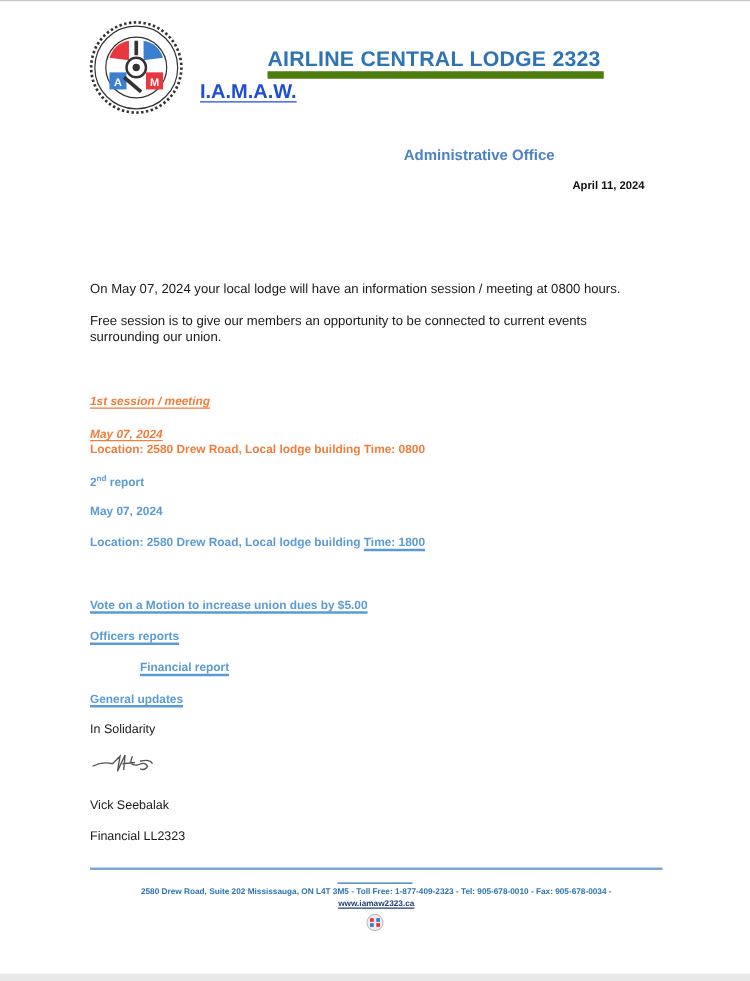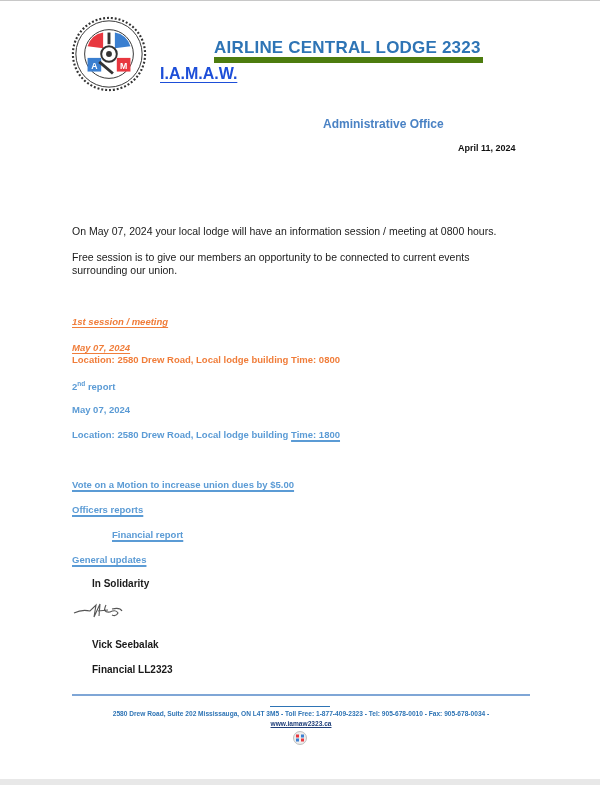--- a/index.html
+++ b/index.html
@@ -35,21 +35,21 @@
     }
     .body-text { font-size: 10.5px; color: #1a1a1a; line-height: 13px; }
     .p1 { left: 72px; top: 224px; }
     .p2 { left: 72px; top: 250px; width: 420px; }
     .p3 { left: 72px; top: 290px; }
     .orange { color: #f07d3a; font-size: 9.5px; font-weight: bold; line-height: 13px; }
     .blue { color: #5b9bd5; font-size: 9.5px; font-weight: bold; line-height: 13px; }
     .ul-orange { text-decoration: underline; text-underline-offset: 2px; font-style: italic; }
     .ul-blue { text-decoration: underline; text-decoration-thickness: 2px; text-underline-offset: 2px; }
     .sup { font-size: 6.5px; vertical-align: super; }
-    .black-bold { font-size: 10px; font-weight: bold; color: #1a1a1a; margin-left: 20px; }
+    .black-bold { font-size: 10px; font-weight: normal; color: #1a1a1a; }
     .signature { left: 72px; top: 598px; width: 56px; height: 22px; }
     .footer-rule { left: 72px; top: 693px; width: 458px; height: 1.5px; background: #7fa6d6; }
     .footer-short-rule { left: 270px; top: 705px; width: 60px; height: 1px; background: #2e74b5; }
     .footer-text {
       left: 72px; top: 708px; width: 458px; text-align: center;
       font-size: 6.6px; font-weight: bold; color: #2e74b5; line-height: 10px;
     }
     .footer-link { color: #1f3f7a; text-decoration: underline; }
     .footer-logo { left: 293px; top: 730px; width: 14px; height: 14px; }
   </style>

